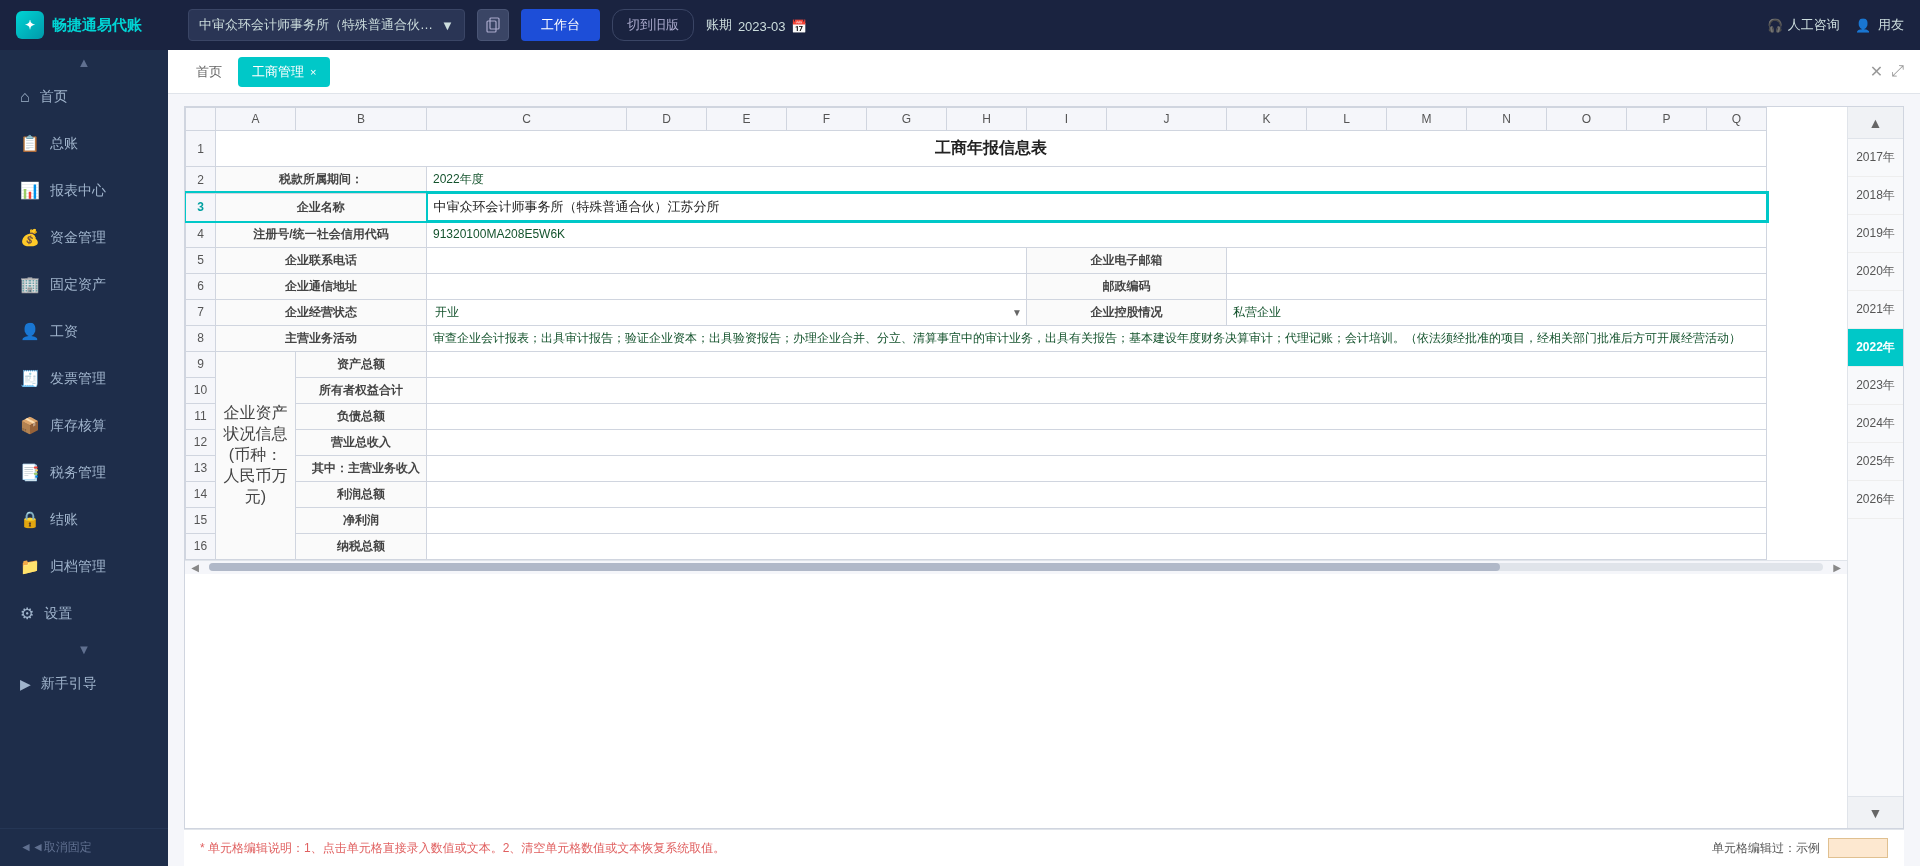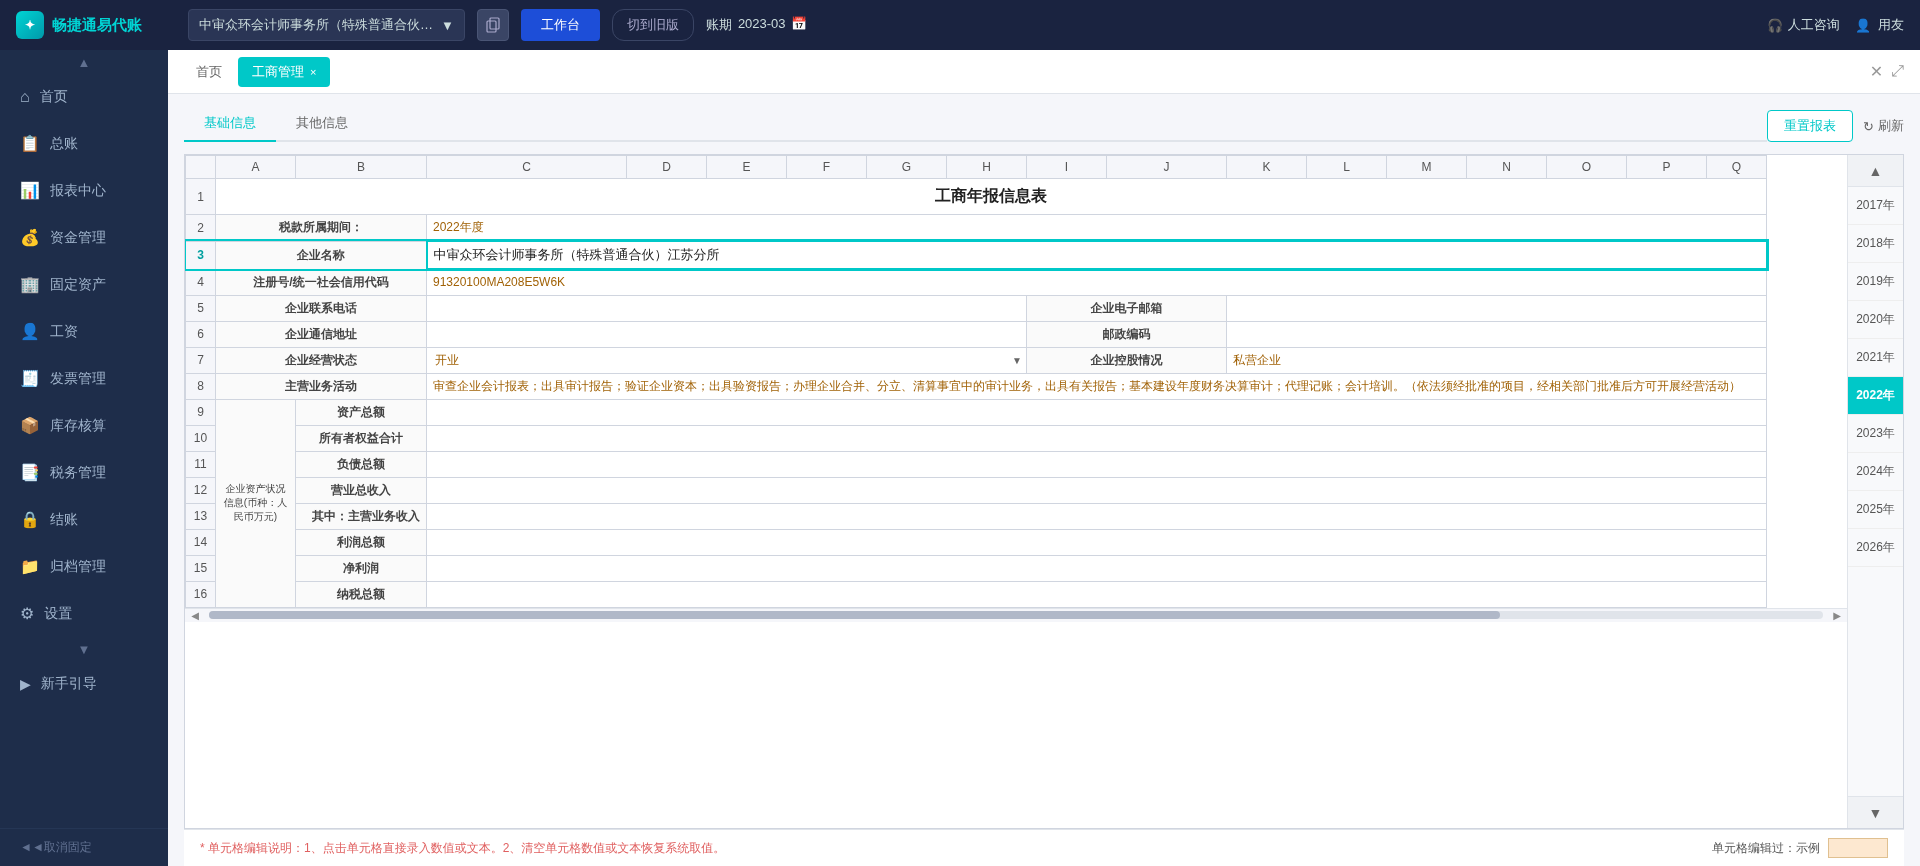--- a/index.html
+++ b/index.html
@@ -66,21 +66,21 @@
       background: transparent;
       border: 1px solid #3a4565;
       border-radius: 12px;
       color: #aac;
       padding: 6px 14px;
       cursor: pointer;
       font-size: 13px;
     }
     .period-area {
       display: flex;
-      align-items: flex-start;
+      align-items: flex-end;
       gap: 6px;
       color: #cdd;
       font-size: 13px;
     }
     .calendar-icon { color: #aac; cursor: pointer; }
     .header-right {
       margin-left: auto;
       display: flex;
       align-items: center;
       gap: 16px;
@@ -347,21 +347,21 @@
       color: #222;
       background: white !important;
     }
     .label-cell {
       text-align: center;
       color: #444;
       background: #fafafa !important;
       font-weight: bold;
     }
     .value-cell {
-      color: #a16207;
+      color: #14532d;
     }
     .merged-label {
       background: #fafafa !important;
       text-align: center;
       vertical-align: middle;
       color: #444;
     }
     .dropdown-cell {
       position: relative;
     }
@@ -549,33 +549,20 @@
         <span class="tab-close">×</span>
       </div>
       <div class="tab-right-icons">
         <span>✕</span>
         <span>⤢</span>
       </div>
     </div>
 
     <div class="inner-content">
 
-      <div style="display:flex; align-items:flex-start; justify-content:space-between; flex-shrink:0;">
-        <div class="sub-tabs" style="flex:1;">
-          <div class="sub-tab active">基础信息</div>
-          <div class="sub-tab">其他信息</div>
-        </div>
-        <div style="display:flex; gap:10px; align-items:center; padding: 4px 0 4px 0;">
-          <button class="reset-btn">重置报表</button>
-          <button class="refresh-btn">
-            <span>↻</span>
-            <span>刷新</span>
-          </button>
-        </div>
-      </div>
 
       <div class="spreadsheet-wrapper">
 
         <div class="spreadsheet-main">
           <table class="spreadsheet">
             <thead>
               <tr>
                 <th class="row-num"></th>
                 <th>A</th>
                 <th>B</th>
@@ -646,21 +633,21 @@
               </tr>
 
               <tr>
                 <td class="row-num">8</td>
                 <td colspan="2" class="label-cell">主营业务活动</td>
                 <td colspan="15" class="value-cell" style="white-space:normal; max-width:900px; font-size:12px;">审查企业会计报表；出具审计报告；验证企业资本；出具验资报告；办理企业合并、分立、清算事宜中的审计业务，出具有关报告；基本建设年度财务决算审计；代理记账；会计培训。（依法须经批准的项目，经相关部门批准后方可开展经营活动）</td>
               </tr>
 
               <tr>
                 <td class="row-num">9</td>
-                <td rowspan="8" colspan="1" class="merged-label" style="vertical-align:middle; text-align:center; font-size:10px; white-space:normal; max-width:80px;">企业资产状况信息(币种：人民币万元)</td>
+                <td rowspan="8" colspan="1" class="merged-label" style="vertical-align:middle; text-align:center; font-size:16px; white-space:normal; max-width:80px;">企业资产状况信息(币种：人民币万元)</td>
                 <td colspan="1" class="label-cell">资产总额</td>
                 <td colspan="15" class="value-cell"></td>
               </tr>
 
               <tr>
                 <td class="row-num">10</td>
                 <td colspan="1" class="label-cell">所有者权益合计</td>
                 <td colspan="15" class="value-cell"></td>
               </tr>
 

